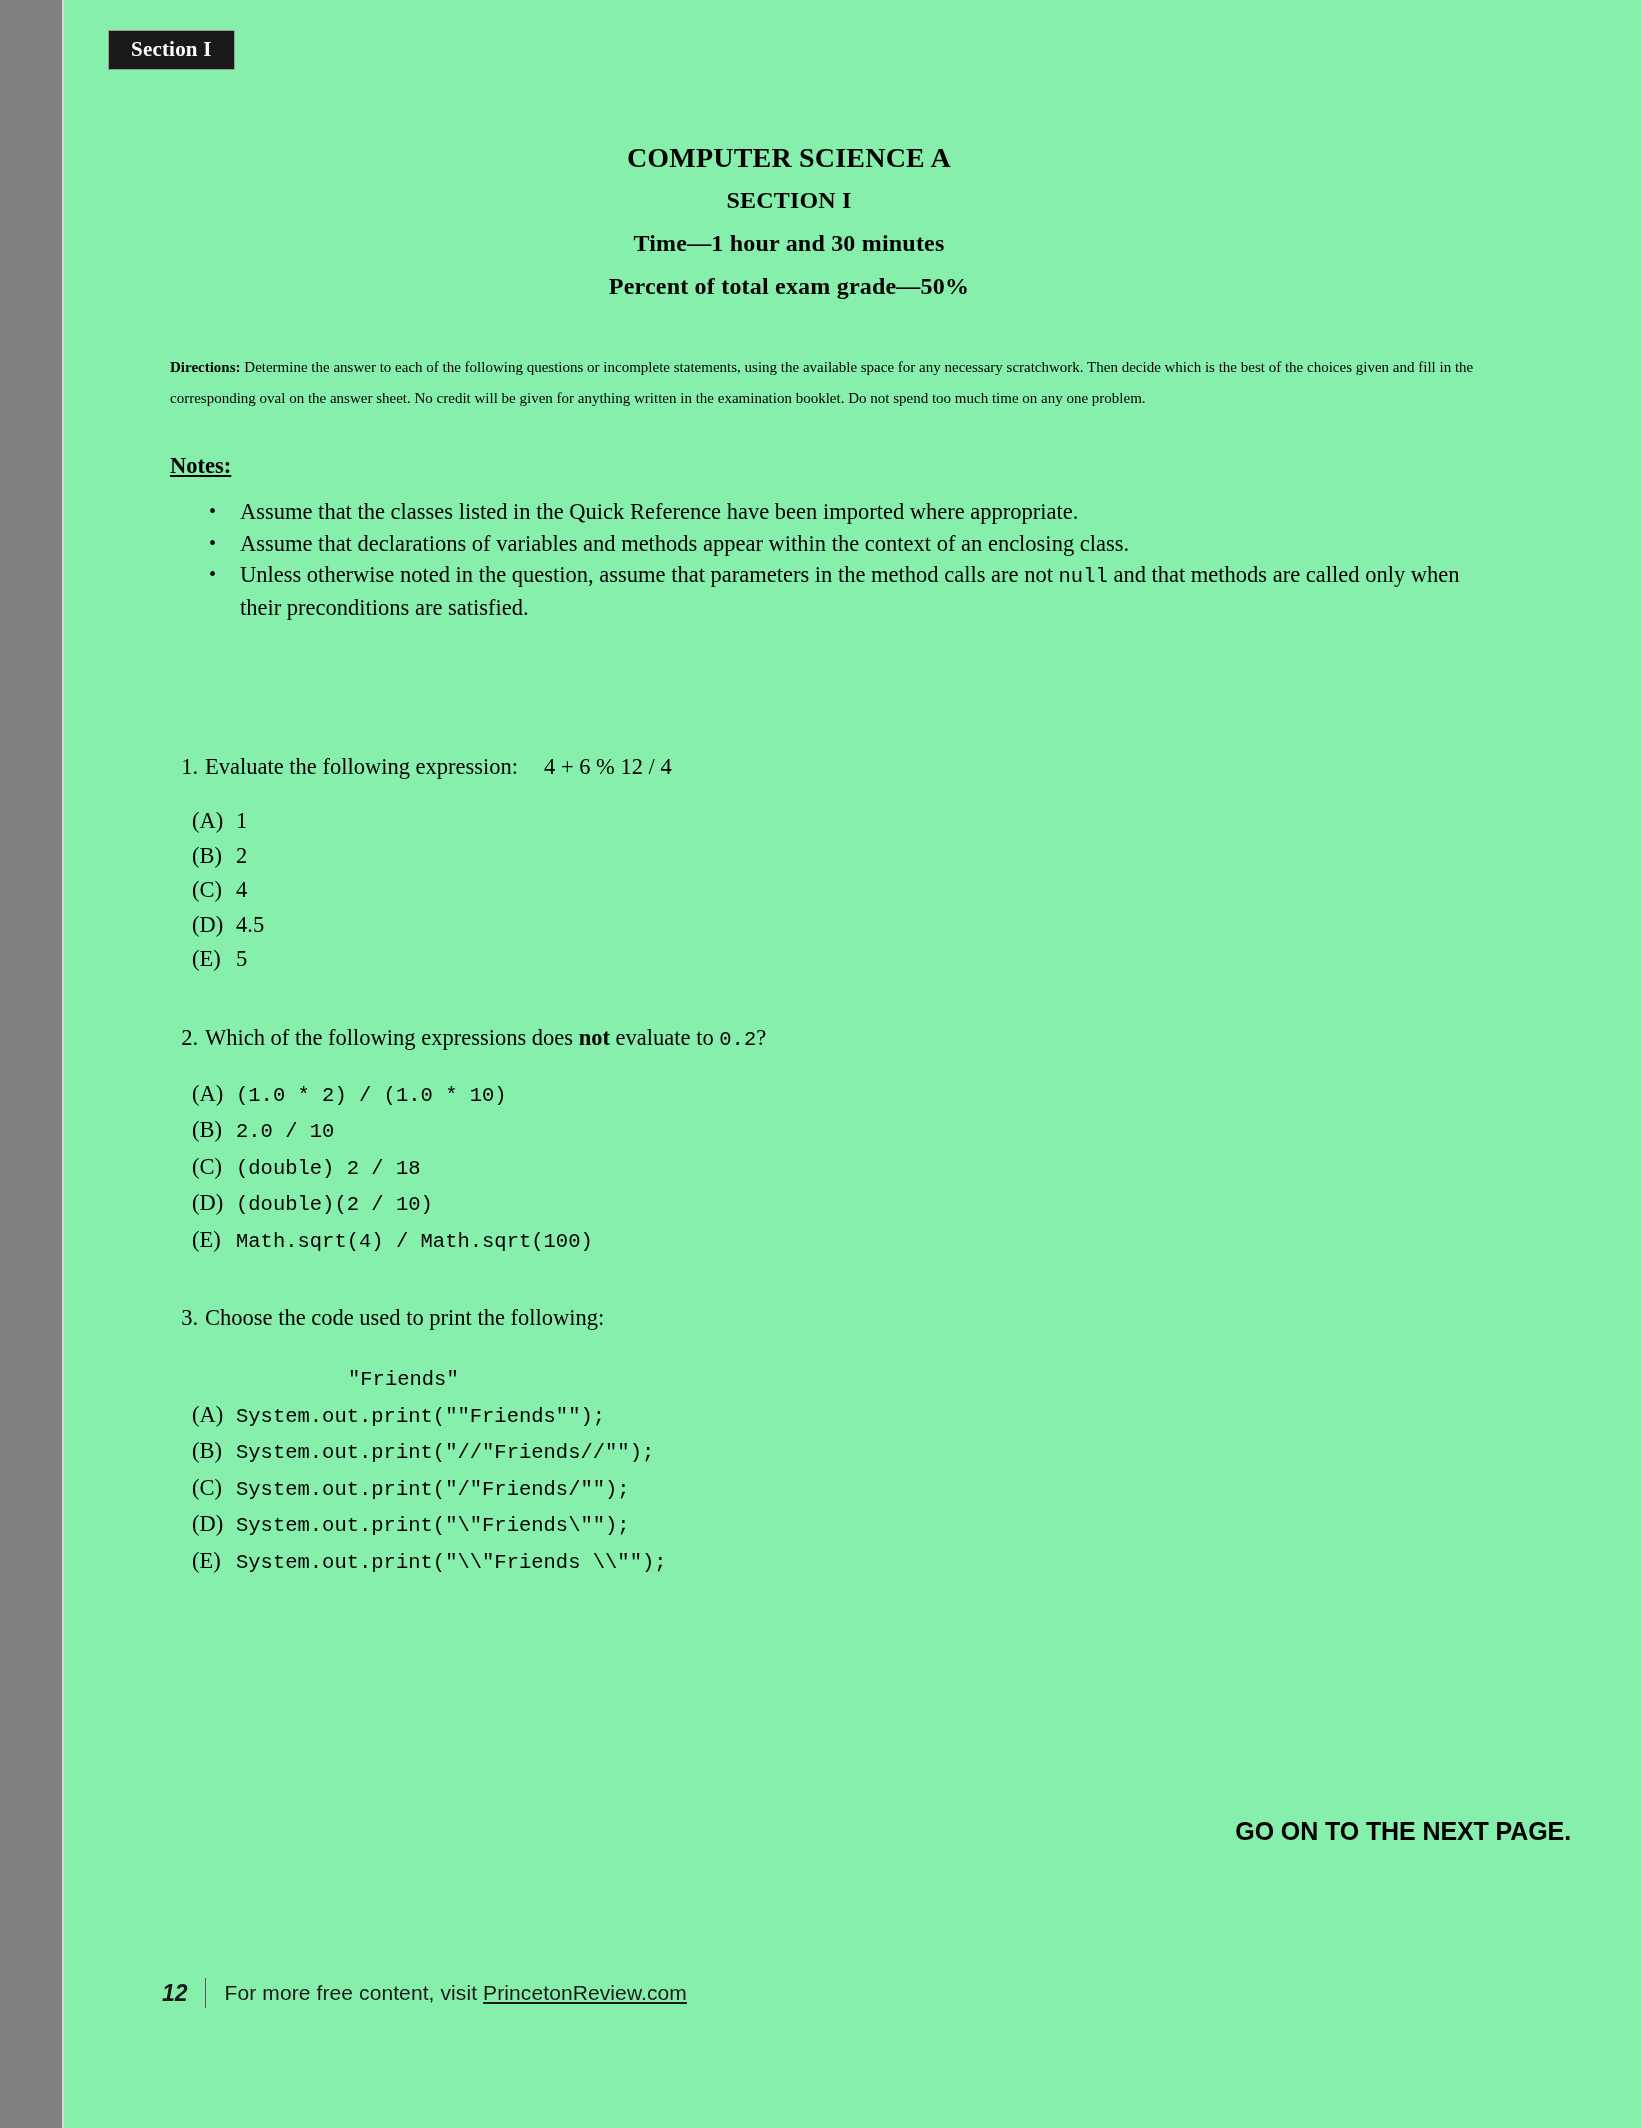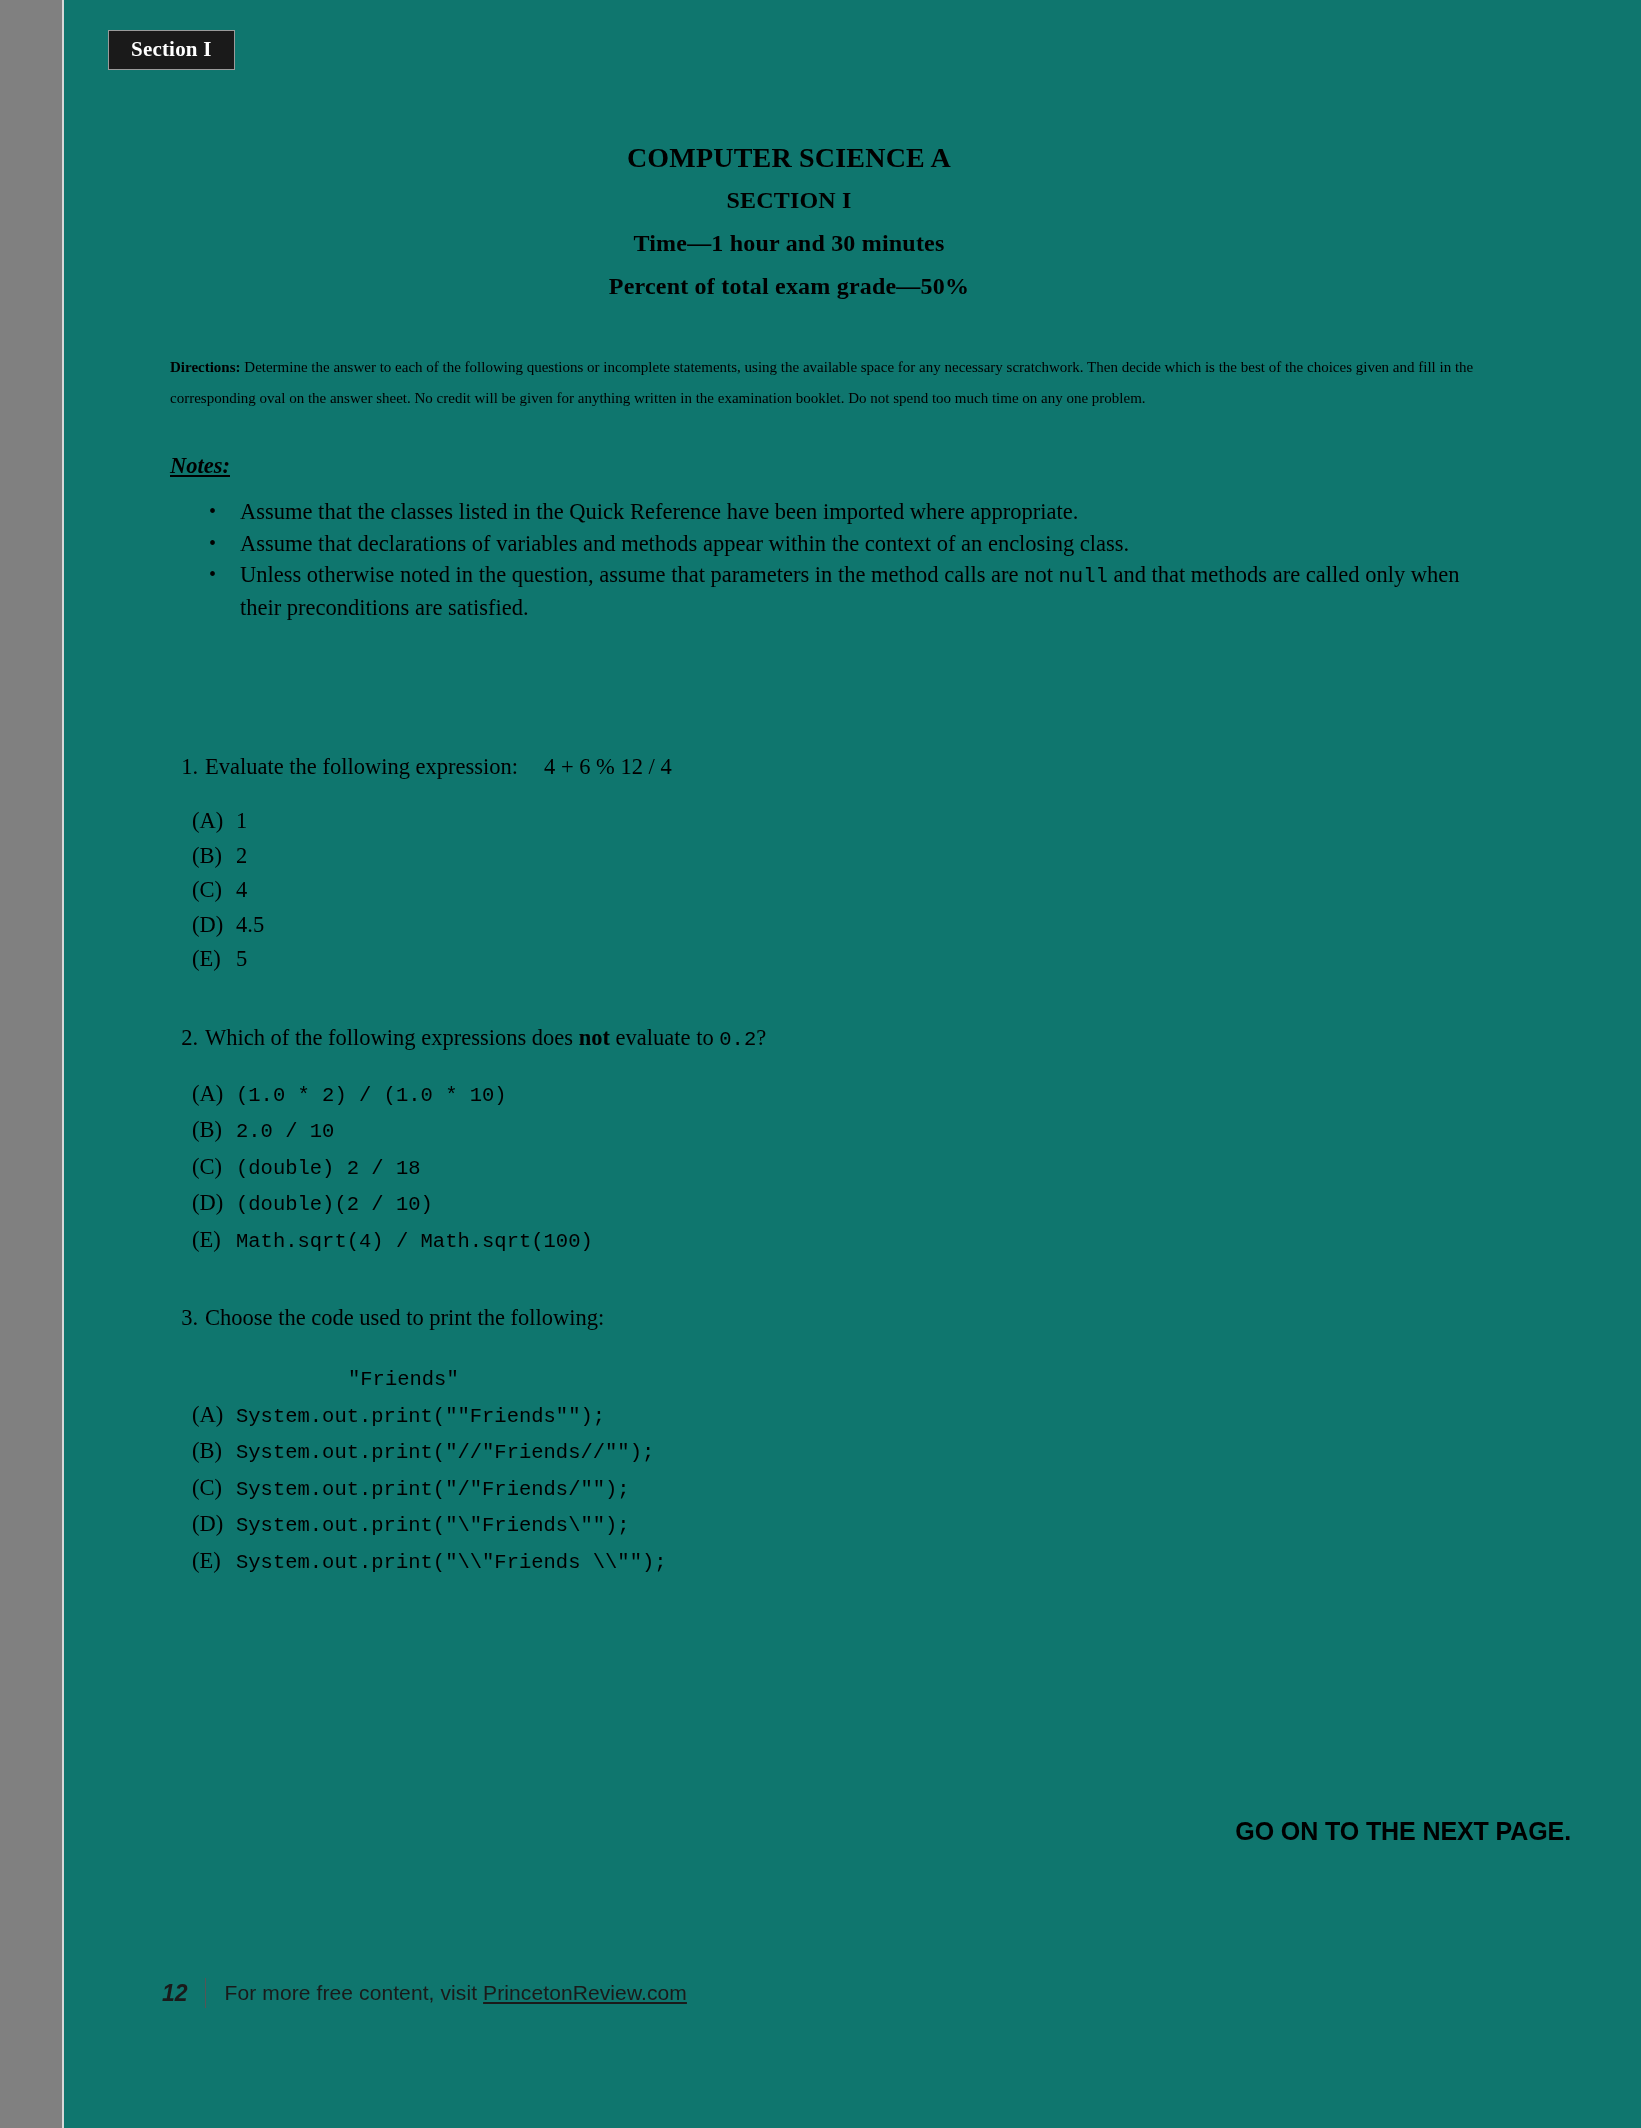--- a/index.html
+++ b/index.html
@@ -13,21 +13,21 @@
     position: relative;
     font-family: "Liberation Serif", serif;
     color: #000000;
     overflow: hidden;
   }
 
   
   #page {
     position: absolute;
     inset: 0;
-    background: #0f766e;
+    background: #86efac;
   }
   #gutter {
     position: absolute;
     left: 0;
     top: 0;
     width: 62px;
     height: 2128px;
     background: #808080;
   }
   #gutter-edge {
@@ -97,21 +97,20 @@
     font-size: 20.5px;
     letter-spacing: 0px;
   }
 
   #notes-head {
     margin: 40px 0 6px 0;
     font-size: 22.5px;
     font-weight: bold;
     text-decoration: underline;
     display: inline-block;
-    font-style: italic;
   }
   ul.notes {
     margin: 12px;
     padding: 0;
     list-style: none;
   }
   ul.notes li {
     position: relative;
     padding-left: 58px;
     font-size: 22.5px;

